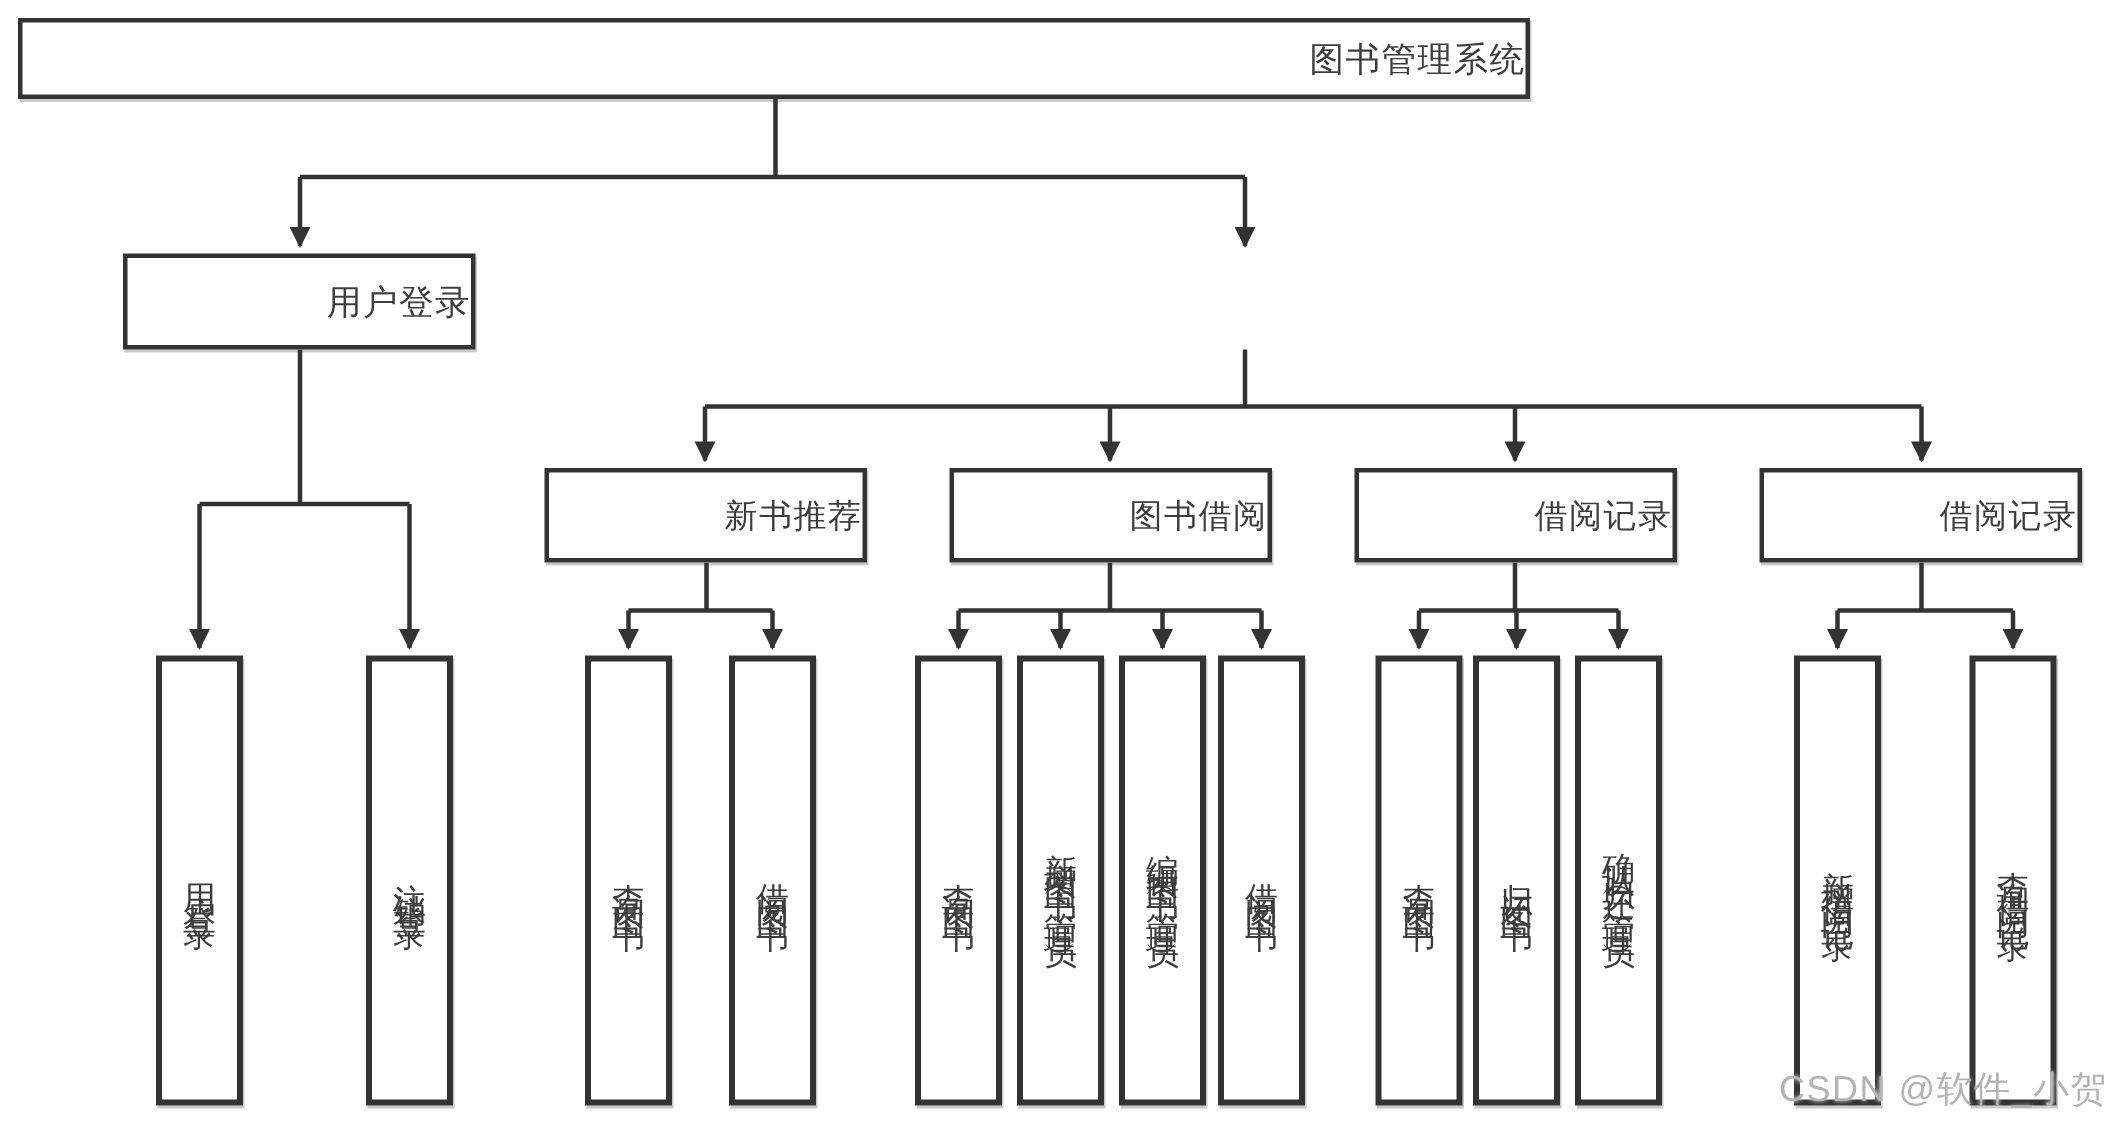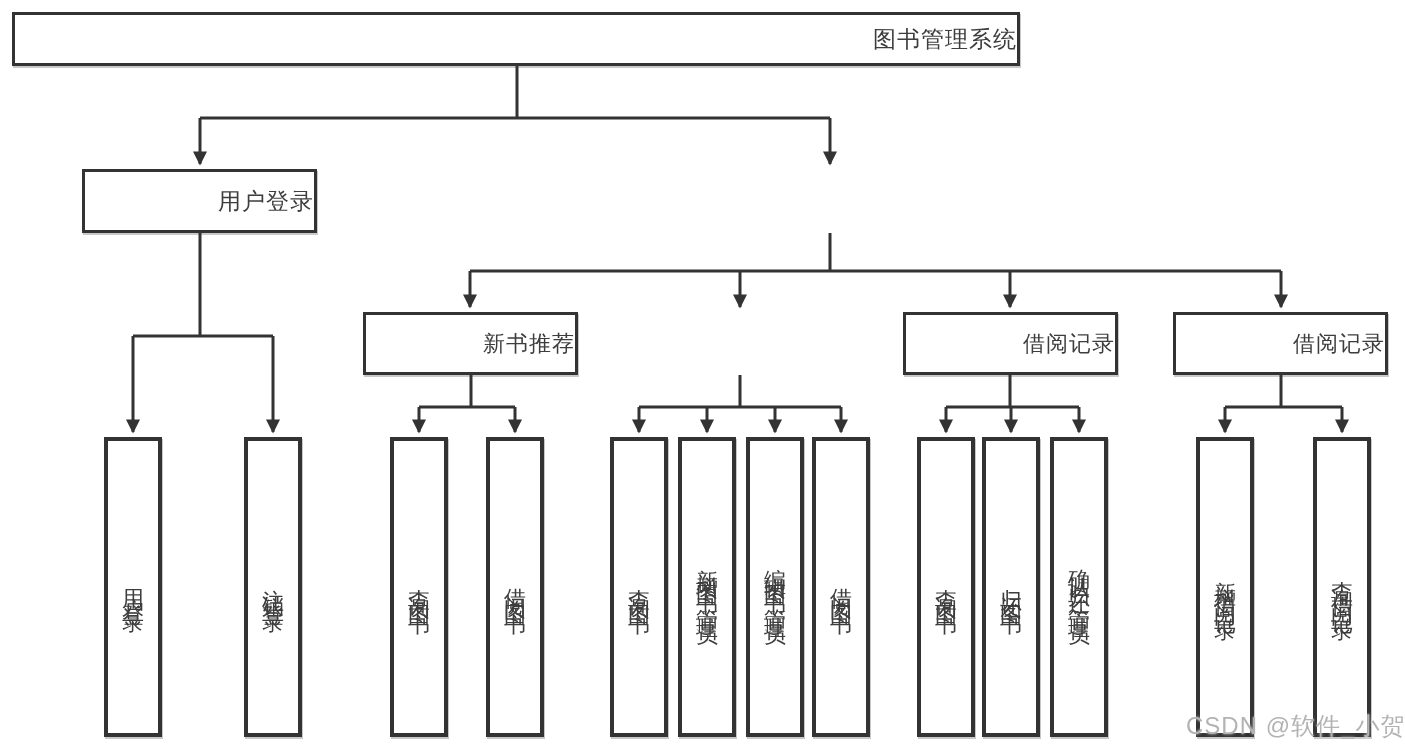--- a/index.html
+++ b/index.html
@@ -119,20 +119,23 @@
     <span>图书管理系统</span>
   </div>
 
   <div class="node lvl2" style="left:82px">
     <span>用户登录</span>
   </div>
 
   <div class="node lvl3" style="left:363px">
     <span>新书推荐</span>
   </div>
+  <div class="node lvl3" style="left:633px">
+    <span>图书借阅</span>
+  </div>
   <div class="node lvl3" style="left:903px">
     <span>借阅记录</span>
   </div>
   <div class="node lvl3" style="left:1173px">
     <span>借阅记录</span>
   </div>
 
   <div class="leaf" style="left:104px">
     <span class="vtext">用户登录</span>
   </div>

